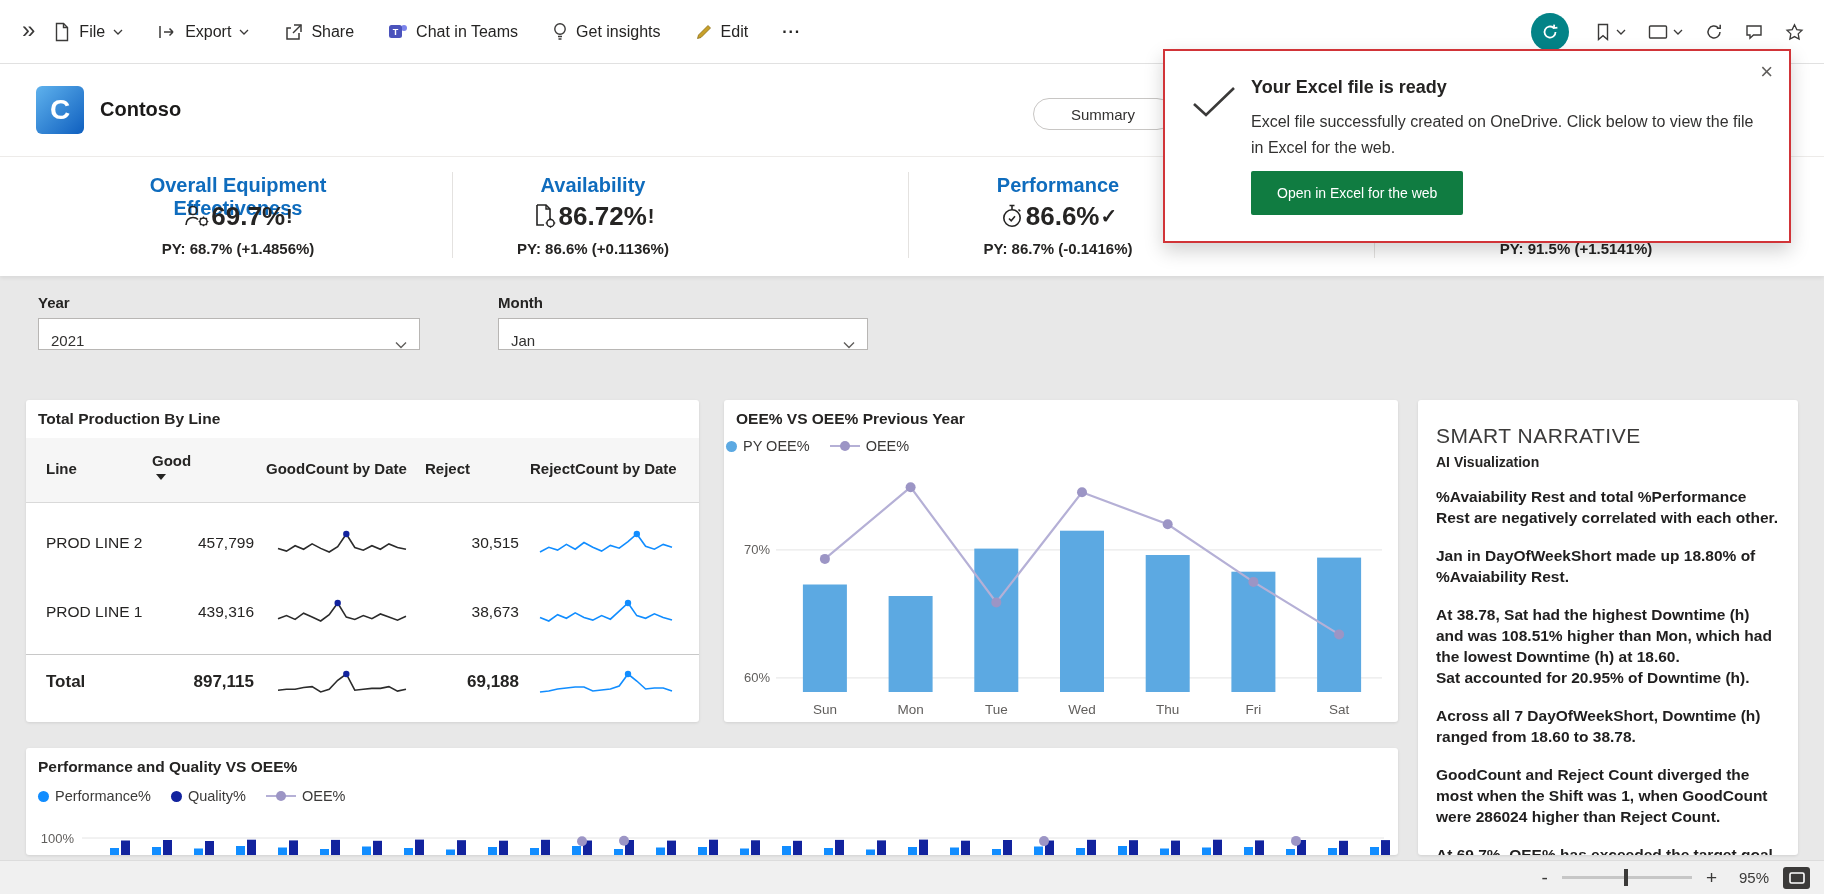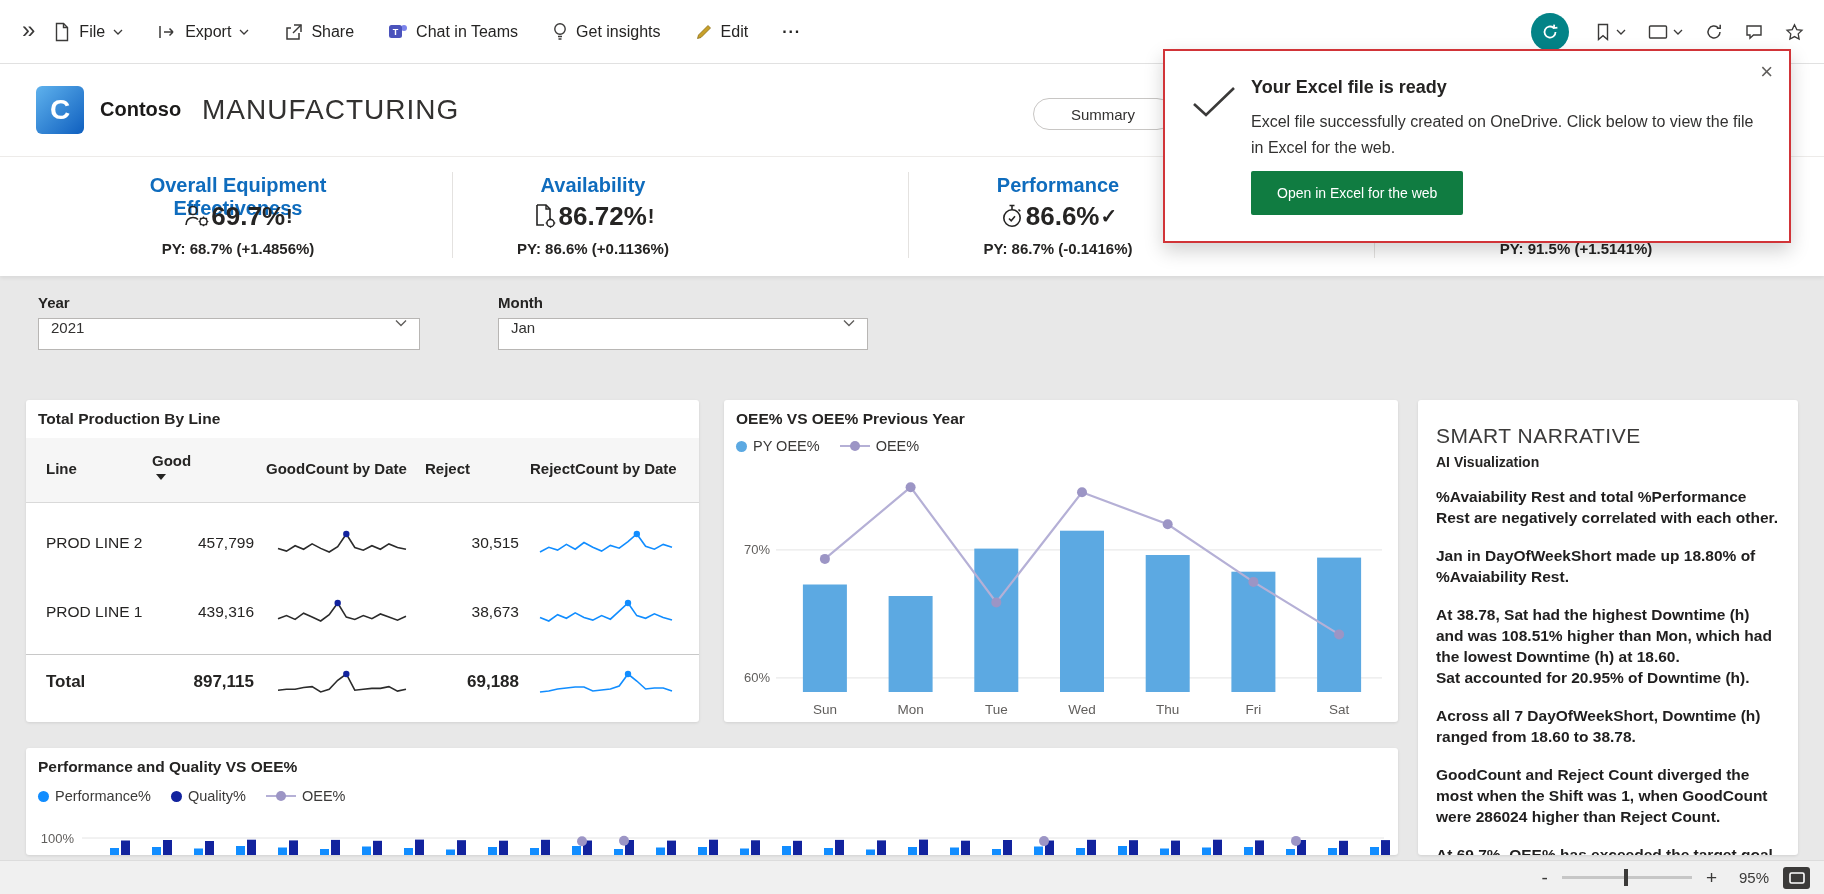--- a/index.html
+++ b/index.html
@@ -56,21 +56,21 @@
   .kpi { position:absolute; top:92px; width:300px; height:120px; text-align:center; }
   .kpi-label { position:absolute; top:18px; width:100%; font-size:20px; font-weight:bold; color:#0F6CBD; }
   .kpi-value-row { position:absolute; top:42px; width:100%; height:36px; display:flex; align-items:center; justify-content:center; gap:1px; }
   .kpi-value { font-size:26px; font-weight:bold; color:#252423; }
   .kpi-flag { font-size:20px; font-weight:bold; color:#252423; }
   .kpi-sub { position:absolute; top:84px; width:100%; font-size:15px; font-weight:bold; color:#252423; }
 
   
   .filter-label { position:absolute; font-size:15px; font-weight:bold; color:#252423; }
   .dropdown { position:absolute; height:32px; background:#fff; border:1px solid #B8B6B4;
-    display:flex; align-items:flex-start; justify-content:space-between; padding:0 12px; font-size:15px; color:#323130; cursor:pointer; }
+    display:flex; align-items:flex-end; justify-content:space-between; padding:0 12px; font-size:15px; color:#323130; cursor:pointer; }
 
   
   .card { position:absolute; background:#fff; border-radius:3px; box-shadow:0 1px 3px rgba(0,0,0,.10); overflow:hidden; }
   .card-title { position:absolute; left:12px; top:10px; font-size:15.5px; font-weight:bold; color:#252423; }
 
   
   .th { position:absolute; font-size:15px; font-weight:bold; color:#252423; }
   .th-band { position:absolute; left:0; top:38px; width:100%; height:64px; background:#F6F6F6; }
   .sort-tri { position:absolute; width:0; height:0; border-left:5px solid transparent; border-right:5px solid transparent; border-top:6px solid #252423; }
   .td { position:absolute; font-size:15.5px; color:#252423; }
@@ -200,21 +200,20 @@
         <svg width="19" height="18" viewBox="0 0 19 18">
             <path d="M9.5 1.8l2.3 4.8 5.2.7-3.8 3.6.9 5.2-4.6-2.5-4.6 2.5.9-5.2L2 7.3l5.2-.7z" fill="none" stroke="#3B3A39" stroke-width="1.3"></path>
           </svg>
       </button>
     </div>
   </div>
 
   <div class="white-band">
     <div class="logo">C</div>
     <div class="brand">Contoso</div>
-    <div class="report-title">MANUFACTURING</div>
     <div class="summary-pill">Summary</div>
     <div class="kpi-row-divider"></div>
 
     <div class="kpi" style="left:88px;">
       <div class="kpi-label">Overall Equipment Effectiveness</div>
       <div class="kpi-value-row">
         <svg width="27" height="26" viewBox="0 0 27 26">
             <circle cx="10" cy="7.5" r="4" fill="none" stroke="#252423" stroke-width="1.6"></circle>
             <path d="M3 22c0-5 3.2-7.5 7-7.5 2 0 3.8.7 5 2" fill="none" stroke="#252423" stroke-width="1.6"></path>
             <circle cx="20.5" cy="18.5" r="3.6" fill="none" stroke="#252423" stroke-width="1.5"></circle>
@@ -335,21 +334,21 @@
       <div class="td td-num" style="left:403px; top:272px; width:90px;">69,188</div>
       <span class="spark" style="left:512px; top:270px; width:136px;"><svg width="136" height="26">
             <polyline fill="none" stroke="#118DFF" stroke-width="1.6" points="2.0,22.0 10.8,21.0 19.6,19.0 28.4,18.0 37.2,17.0 46.0,17.0 54.8,21.0 63.6,20.0 72.4,19.0 81.2,16.0 90.0,4.0 98.8,11.0 107.6,19.0 116.4,18.0 125.2,18.0 134.0,21.0"></polyline>
             <circle cx="90.0" cy="4.0" r="3.2" fill="#118DFF"></circle>
           </svg></span>
     </div>
   </div>
 
   <div class="card" style="left:724px; top:400px; width:674px; height:322px;">
     <div class="card-title">OEE% VS OEE% Previous Year</div>
-    <div class="legend" style="left:12px; top:38px;">
+    <div class="legend" style="left:2px; top:38px;">
       <span class="legend-item">
         <span class="legend-dot" style="background: rgb(92, 169, 226);"></span>
         <span>PY OEE%</span>
       </span>
       <span class="legend-item">
         <span class="legend-line" style="background: rgb(181, 176, 214);">
             <span class="legend-line-dot" style="background: rgb(156, 149, 197);"></span>
           </span>
         <span>OEE%</span>
       </span>

